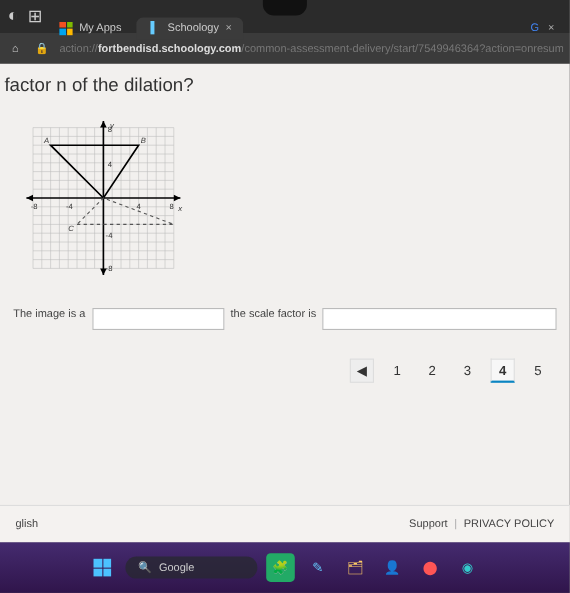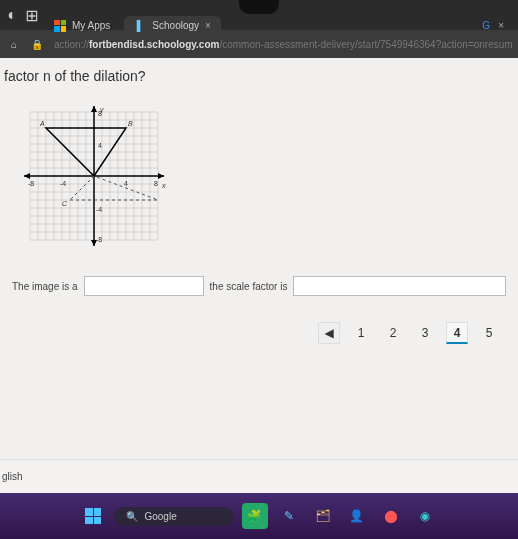--- a/index.html
+++ b/index.html
@@ -17,37 +17,37 @@
   .ms-sq span:nth-child(3){background:#00a4ef}.ms-sq span:nth-child(4){background:#ffb900}
 
   .addr-row { display:flex; align-items:center; height:28px; background:#3b3b3b; padding:0 6px; gap:8px; font-size:10px; color:#aaa;}
   .nav-ico { width:16px; height:16px; display:flex; align-items:center; justify-content:center; color:#ccc;}
   .url { flex:1; white-space:nowrap; overflow:hidden; }
   .url b { color:#ddd; font-weight:bold;}
   .url span.dim { color:#777;}
 
   
   .page { background:#f2f0ee; position:absolute; top:58px; left:0; right:0; bottom:46px; }
-  .question { font-size:14px; color:#333; padding:10px 20px 4px 4px;}
+  .question { font-size:17px; color:#333; padding:10px 20px 4px 4px;}
   .graph-wrap { padding: 14px 20px 18px 20px; }
   .graph { position:relative; width:148px; height:148px; }
   .graph svg { display:block; }
 
-  .answer-row { display:flex; align-items:center; gap:6px; font-size:10px; color:#444; padding: 8px 12px; }
+  .answer-row { display:flex; gap:6px; font-size:10px; color:#444; padding: 8px 12px; }
   .ans-input { height:20px; border:1px solid #bbb; background:#fff; }
   .ans-input.a { width:120px;}
   .ans-input.b { flex:1; min-width:60px;}
 
   .pager { display:flex; justify-content:flex-end; align-items:center; gap:10px; padding:18px 18px 0 0; font-size:12px; color:#333;}
   .pager .pg { width:22px; height:22px; display:flex; align-items:center; justify-content:center; background:#f7f7f7; border:1px solid #ddd; cursor:pointer;}
   .pager .pg.current { border-bottom:2px solid #0a84c1; font-weight:bold;}
   .pager .arrow { background:#eee;}
   .pager .plain { border:none; background:none;}
 
-  .footer-row { position:absolute; bottom:0; left:0; right:0; height:34px; display:flex; align-items:center; justify-content:space-between; padding:0 2px; font-size:10px; color:#444; background:#f4f2f0; border-top:1px solid #ddd;}
+  .footer-row { position:absolute; bottom:0; left:0; right:0; height:34px; display:flex; align-items:center; justify-content:space-between; padding:0 14px; font-size:10px; color:#444; background:#f4f2f0; border-top:1px solid #ddd;}
   .footer-row .right { display:flex; gap:6px; align-items:center;}
   .divider { color:#aaa;}
 
   
   .taskbar { position:absolute; bottom:0; left:0; right:0; height:46px; background: linear-gradient(0deg, rgba(40,10,70,0.9), rgba(60,30,110,0.85)); display:flex; align-items:center; justify-content:center; gap:8px; padding:0 10px;}
   .taskbar .tb-item { width:26px; height:26px; display:flex; align-items:center; justify-content:center; border-radius:4px; color:#eee; font-size:12px;}
   .search-pill { display:flex; align-items:center; gap:6px; background:rgba(40,40,50,0.8); border-radius:14px; padding:4px 12px; color:#ccc; font-size:10px; width:120px;}
   .win-logo { width:16px; height:16px; display:grid; grid-template:1fr 1fr/1fr 1fr; gap:1px;}
   .win-logo span{background:#4cc2ff;}
 
@@ -180,20 +180,25 @@
       <div class="pg arrow">◀</div>
       <div class="pg plain">1</div>
       <div class="pg plain">2</div>
       <div class="pg plain">3</div>
       <div class="pg current">4</div>
       <div class="pg plain">5</div>
     </div>
 
     <div class="footer-row">
       <span>glish</span>
+      <span class="right">
+        <span>Support</span>
+        <span class="divider">|</span>
+        <span>PRIVACY POLICY</span>
+      </span>
     </div>
   </div>
 
   <div class="taskbar">
     <div class="tb-item">
       <span class="win-logo">
           <span></span>
           <span></span>
           <span></span>
           <span></span>

